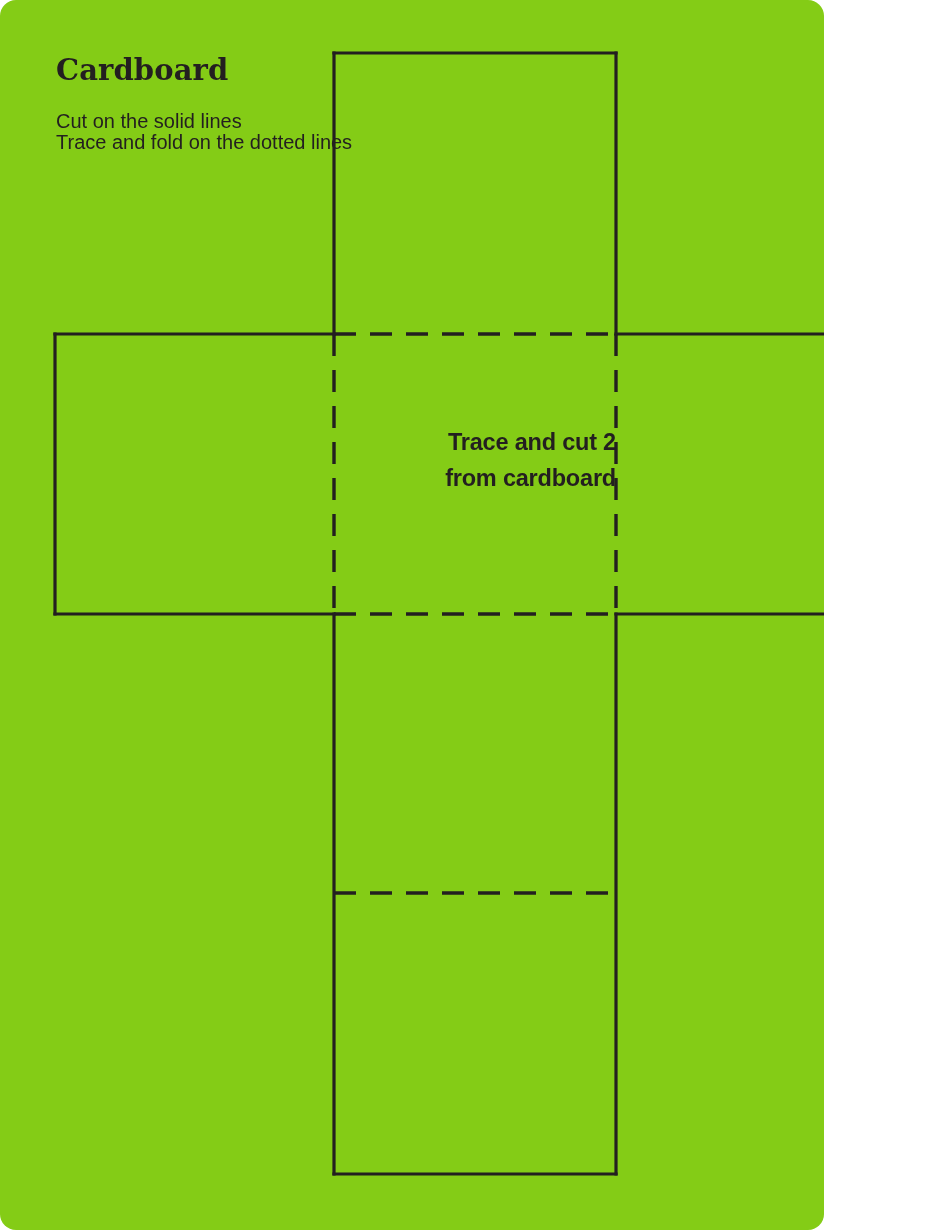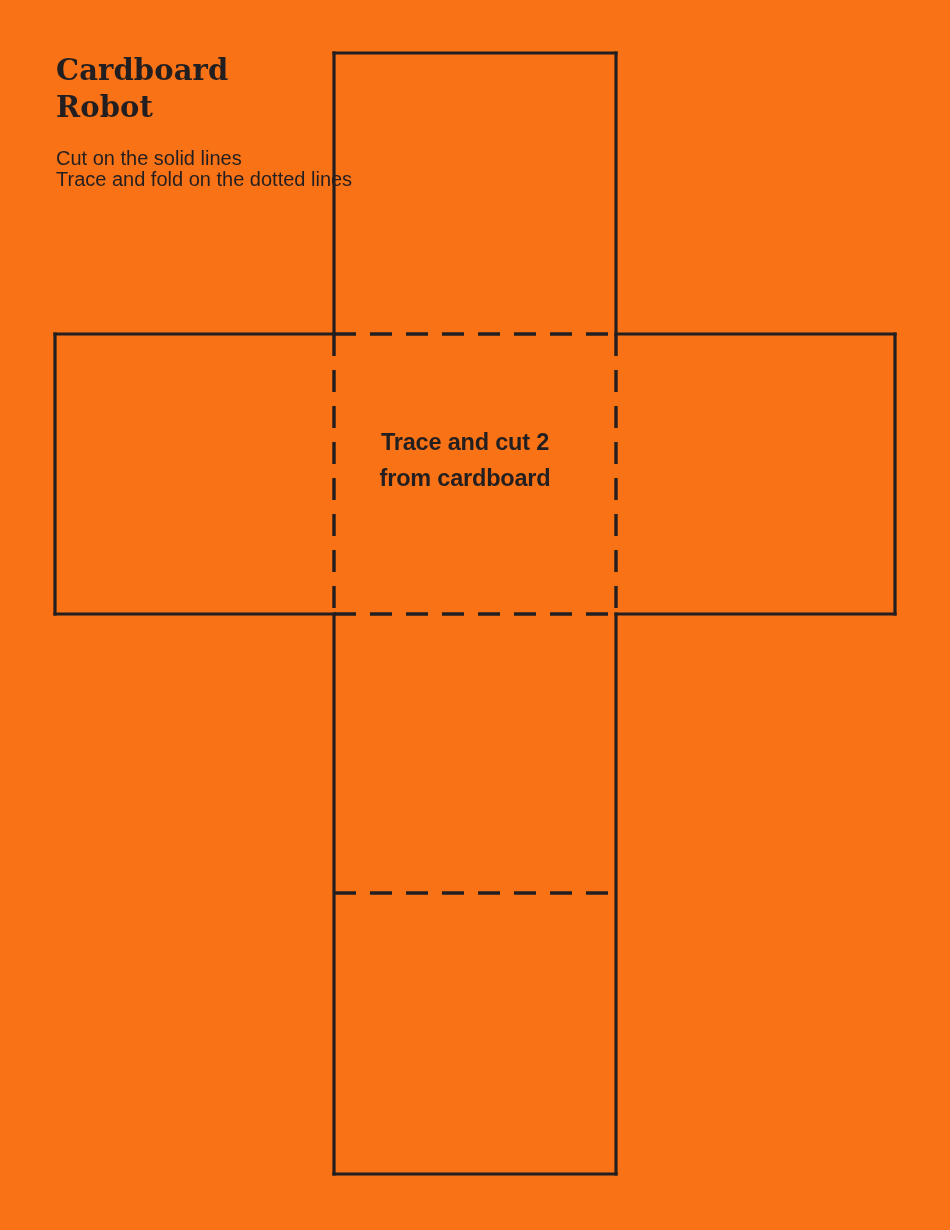--- a/index.html
+++ b/index.html
@@ -2,25 +2,26 @@
 <html><head>
 <meta charset="utf-8">
 <style>
   html, body {
     margin: 0;
     padding: 0;
     background: #ffffff;
   }
   #page {
     position: relative;
-    width: 950px;
+    width: 824px;
     height: 1230px;
-    background: #f97316;
+    background: #84cc16;
     overflow: hidden;
     font-family: "Liberation Sans", sans-serif;
+    border-radius: 16px;
     -webkit-font-smoothing: antialiased;
   }
 
   
   #header {
     position: absolute;
     left: 56px;
     top: 52px;
     width: 300px;
   }
@@ -53,45 +54,44 @@
     width: 950px;
     height: 1230px;
   }
   #net svg {
     display: block;
   }
 
   
   #center-caption {
     position: absolute;
-    left: 324px;
+    left: 334px;
     top: 424px;
     width: 282px;
-    text-align: center;
+    text-align: right;
     pointer-events: none;
   }
   .caption-line {
     font-family: "Liberation Sans", sans-serif;
     font-weight: 700;
     font-size: 23.5px;
     line-height: 36px;
     color: #231f20;
     letter-spacing: -0.2px;
     white-space: nowrap;
   }
 </style>
 </head>
 <body>
 
 <div id="page">
 
   <div id="header">
     <div>
       <div class="title-line">Cardboard</div>
-      <div class="title-line">Robot</div>
     </div>
     <div id="instructions">
       <div class="instr-line">Cut on the solid lines</div>
       <div class="instr-line">Trace and fold on the dotted lines</div>
     </div>
   </div>
 
   <div id="net">
     <svg width="950" height="1230" viewBox="0 0 950 1230" xmlns="http://www.w3.org/2000/svg" aria-hidden="true">
       <g id="solid-outline" fill="none" stroke="#231f20" stroke-width="3.2" stroke-linecap="square">

